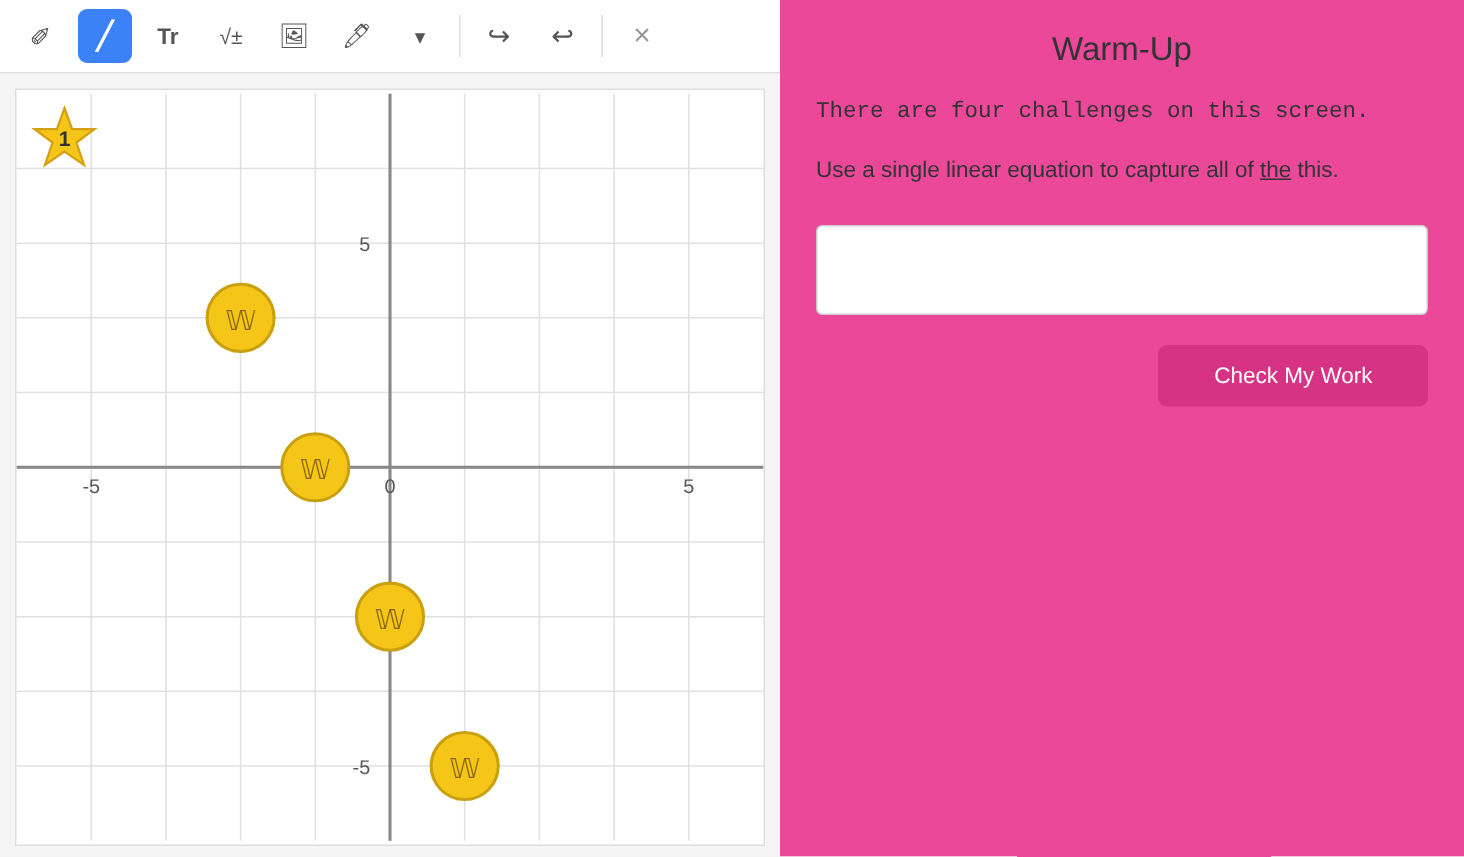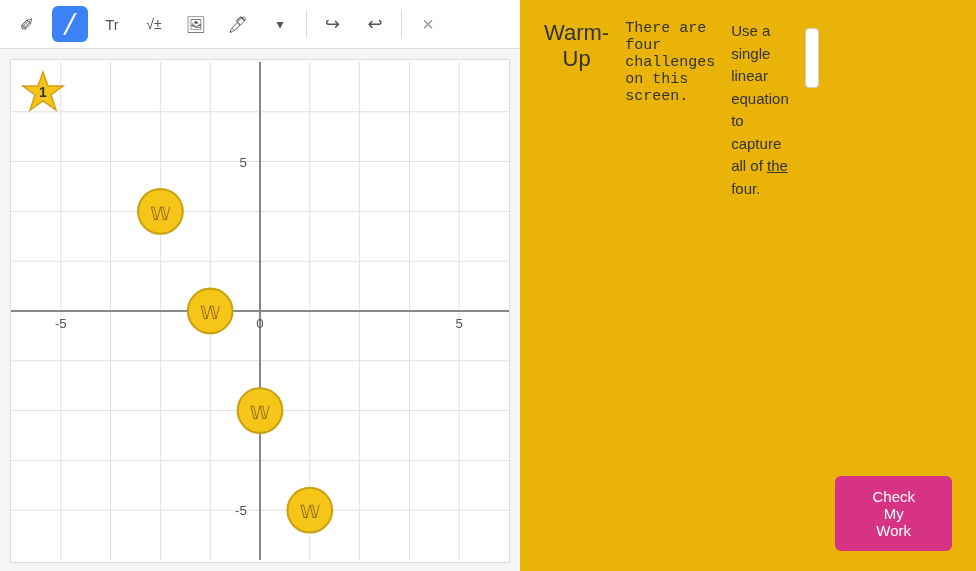--- a/index.html
+++ b/index.html
@@ -99,23 +99,24 @@
       top: 8px;
       left: 8px;
       width: 48px;
       height: 48px;
       z-index: 10;
     }
 
     
     .right-panel {
       flex: 1;
-      background: #eab308;
+      background: #ec4899;
       padding: 20px 24px;
       display: flex;
+      flex-direction: column;
       gap: 16px;
     }
 
     .panel-title {
       font-size: 22px;
       font-weight: 400;
       color: #333;
       text-align: center;
       margin-bottom: 4px;
     }
@@ -210,21 +211,21 @@
   <div class="left-panel">
 
     <div class="toolbar">
       <button class="toolbar-btn" title="Pencil">
         <span style="font-size:18px;transform:rotate(-45deg);display:inline-block;">✏</span>
       </button>
       <button class="toolbar-btn active" title="Select">
         <span style="font-size:18px;font-weight:bold;">╱</span>
       </button>
       <button class="toolbar-btn">
-        <span style="font-size:15px;font-weight:normal;text-align:right;">Tr</span>
+        <span style="font-size:15px;font-weight:bold;text-align:right;">Tr</span>
       </button>
       <button class="toolbar-btn">
         <span style="font-size:14px;">√±</span>
       </button>
       <button class="toolbar-btn">
         <span style="font-size:16px;">🖼</span>
       </button>
       <button class="toolbar-btn">
         <span style="font-size:16px;">🖊</span>
       </button>
@@ -303,20 +304,20 @@
       </svg>
     </div>
   </div>
 
   <div class="right-panel">
     <h2 class="panel-title">Warm-Up</h2>
 
     <p class="challenge-count">There are four challenges on this screen.</p>
 
     <p class="instruction-text">
-      <span>Use a single linear equation to capture all of </span><span class="highlight">the</span><span> four.</span>
+      <span>Use a single linear equation to capture all of </span><span class="highlight">the</span><span> this.</span>
     </p>
 
     <div class="input-area"></div>
 
     <button class="check-btn">Check My Work</button>
   </div>
 </div>
 
 </body></html>

